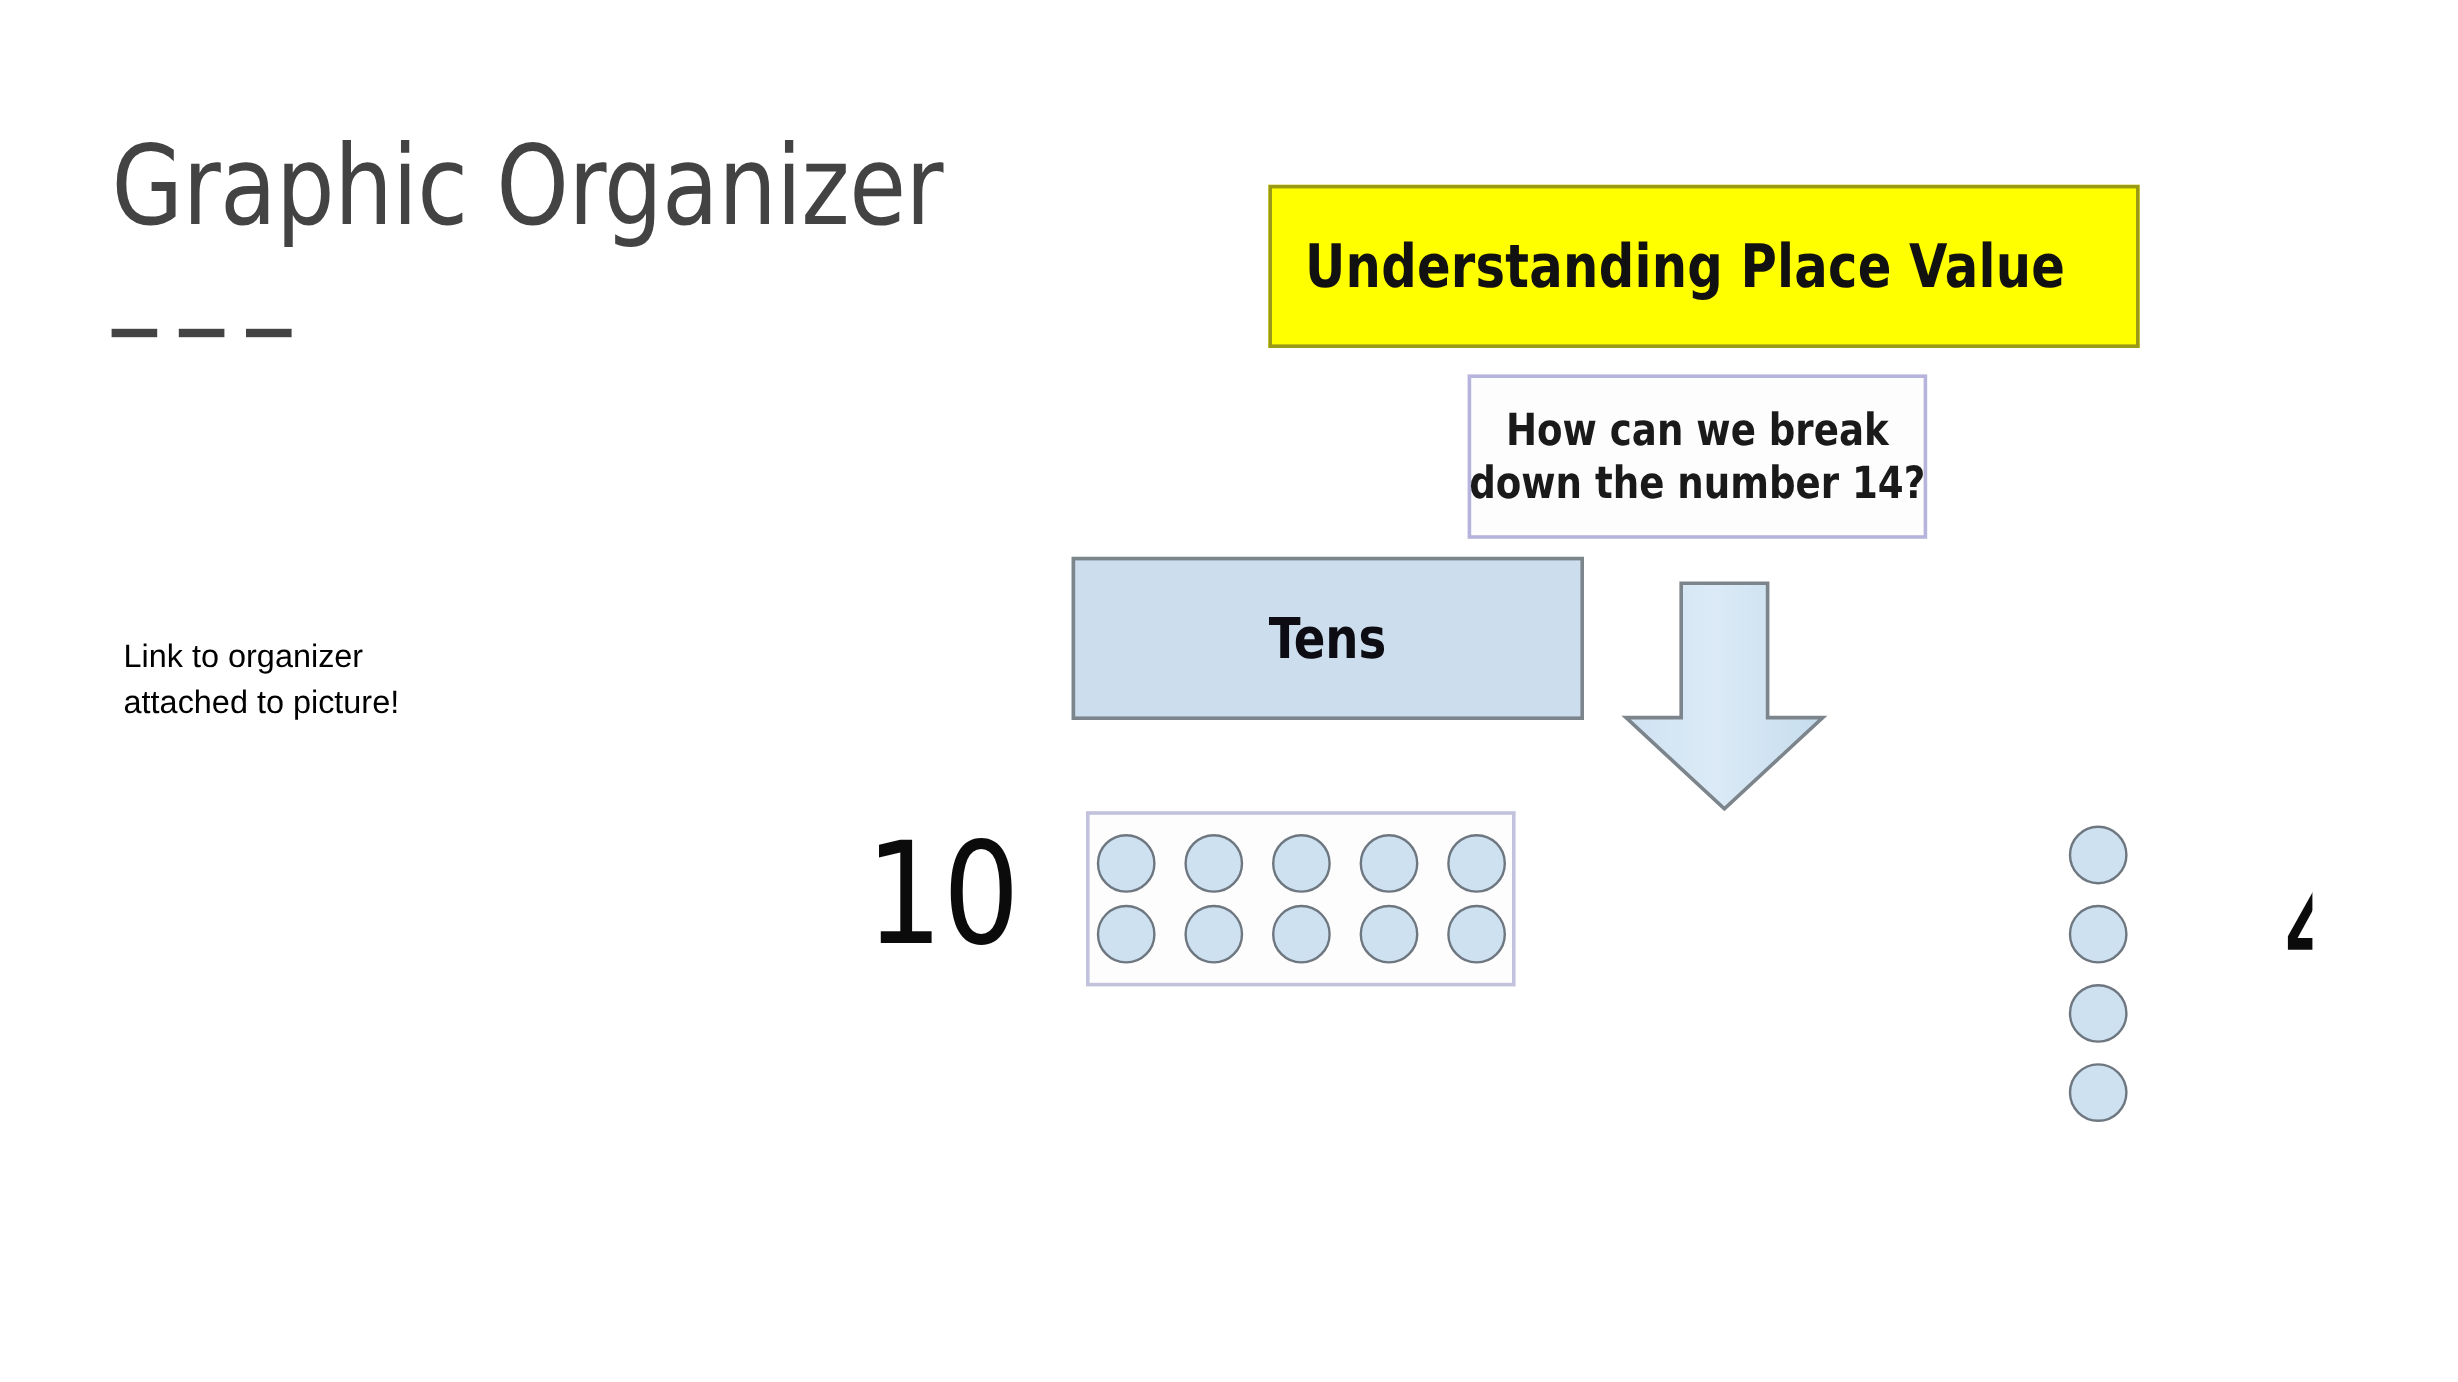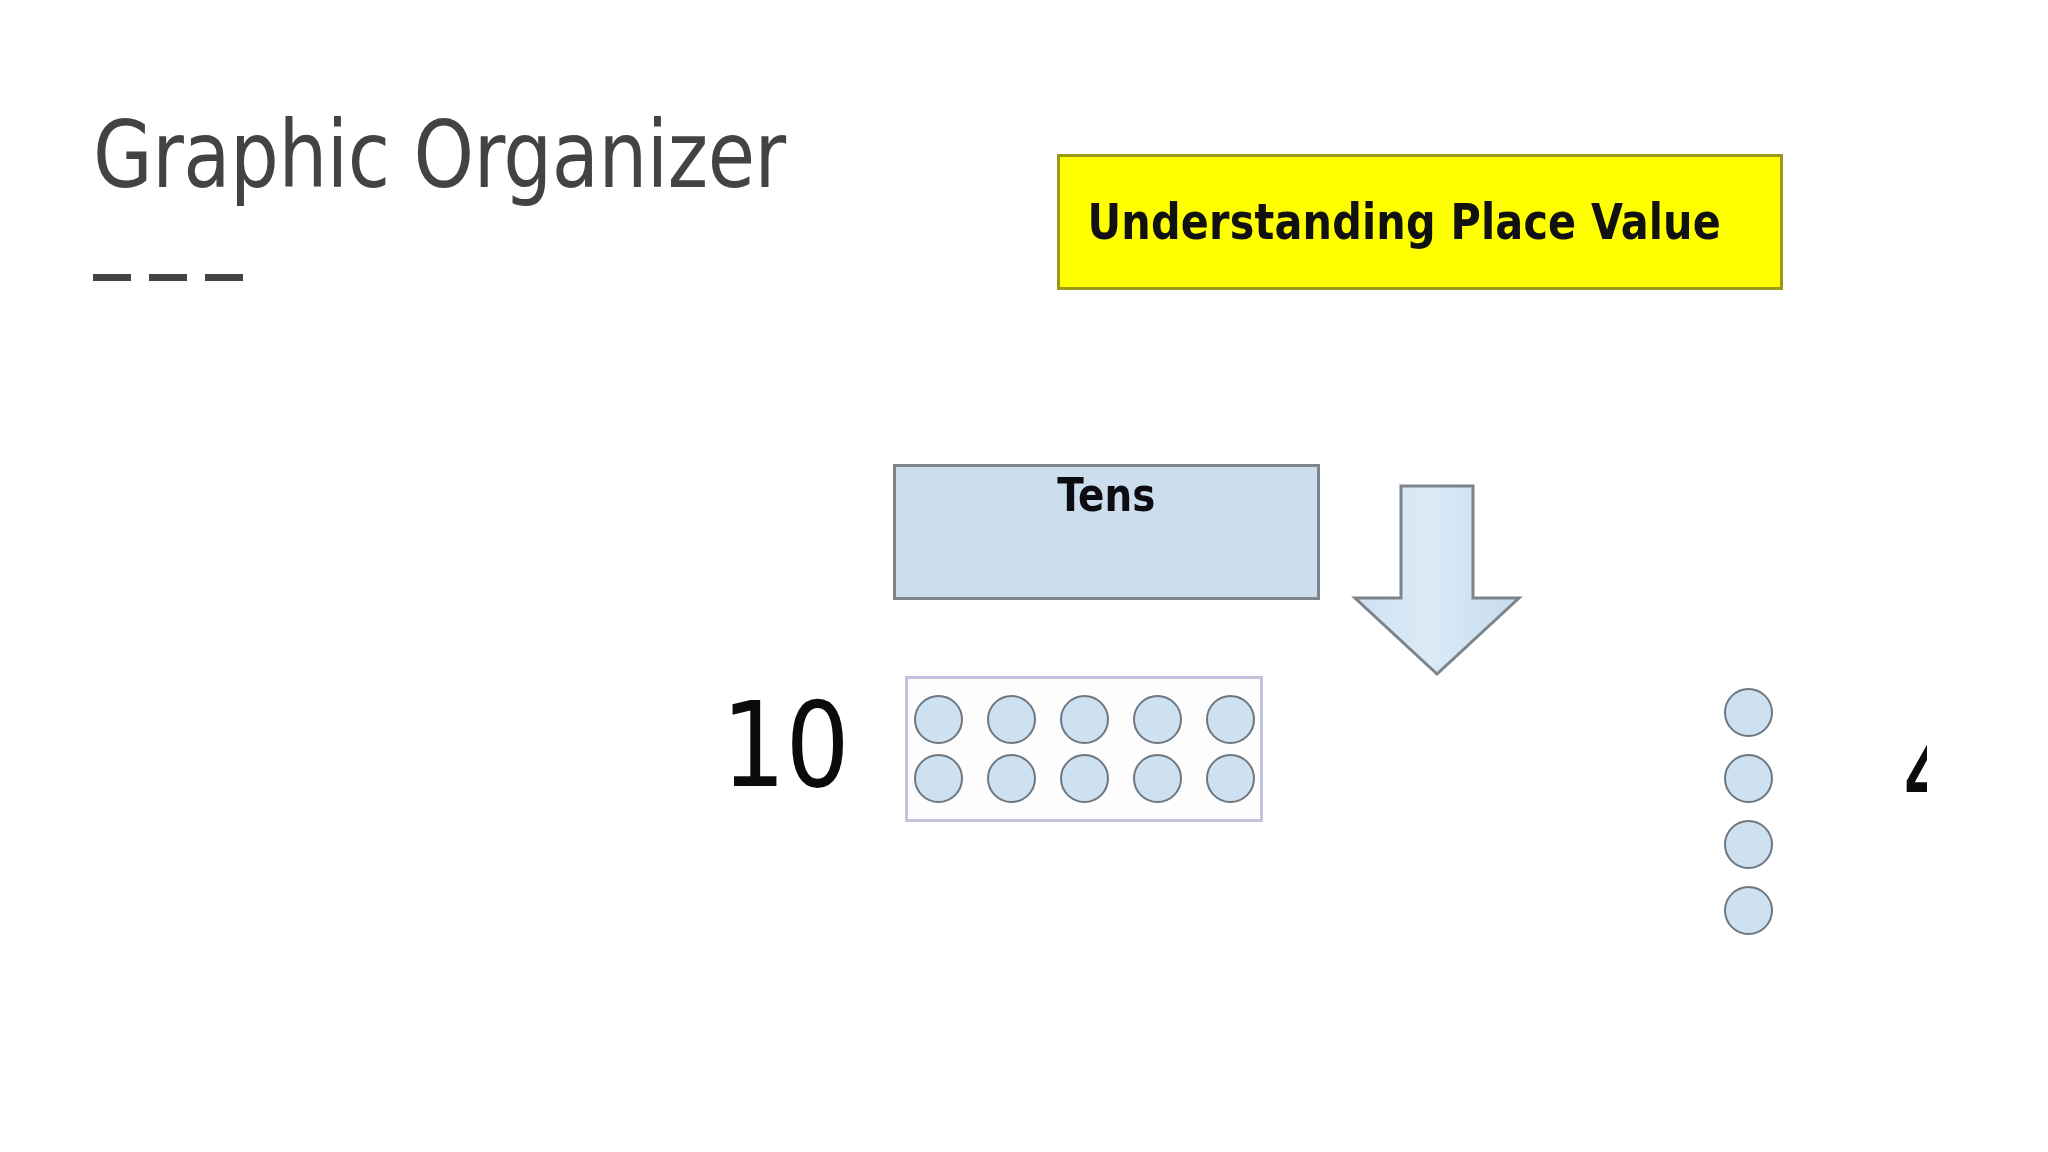--- a/index.html
+++ b/index.html
@@ -106,21 +106,21 @@
     white-space: nowrap;
   }
 
   
   .pv-box {
     position: absolute;
     background: #ccdeee;
     border: 3px solid #7c848c;
     box-sizing: border-box;
     display: flex;
-    align-items: flex-start;
+    align-items: center;
     justify-content: center;
   }
   .pv-box .pv-label {
     font-family: "Liberation Sans Narrow", "DejaVu Sans Condensed", "Liberation Sans", sans-serif;
     font-size: 47px;
     font-weight: 700;
     color: #0c0c12;
     transform: scaleX(0.92);
     white-space: nowrap;
   }
@@ -196,25 +196,33 @@
 <div id="slide">
 
   <div id="slide-title">Graphic Organizer</div>
 
   <div id="title-rule">
     <span class="dash"></span>
     <span class="dash"></span>
     <span class="dash"></span>
   </div>
 
+  <div id="link-note">
+    <div>Link to organizer</div>
+    <div>attached to picture!</div>
+  </div>
 
   <div id="banner">
     <span id="banner-text">Understanding Place Value</span>
   </div>
 
+  <div id="question-box">
+    <span class="qline">How can we break</span>
+    <span class="qline">down the number 14?</span>
+  </div>
 
   <div class="pv-box" id="tens-box">
     <span class="pv-label">Tens</span>
   </div>
 
 
   <svg id="down-arrow" viewBox="0 0 180 193">
     <defs>
       <linearGradient id="arrowGrad" x1="0" y1="0" x2="1" y2="0">
         <stop offset="0%" stop-color="#cfe2f2"></stop>

